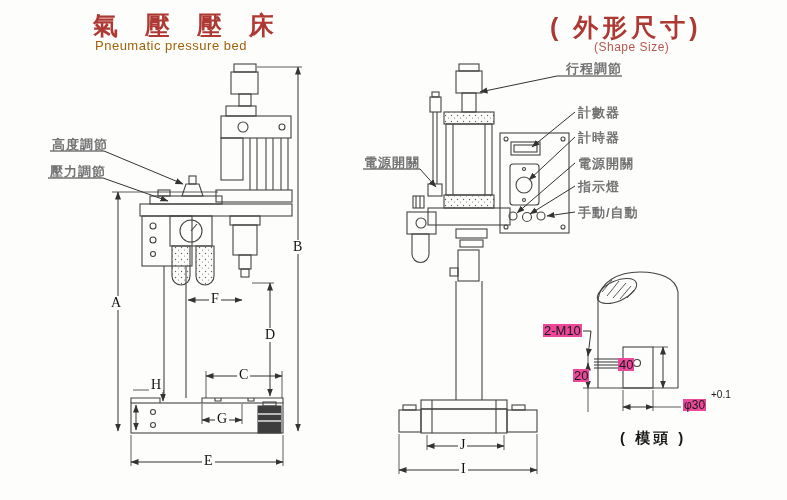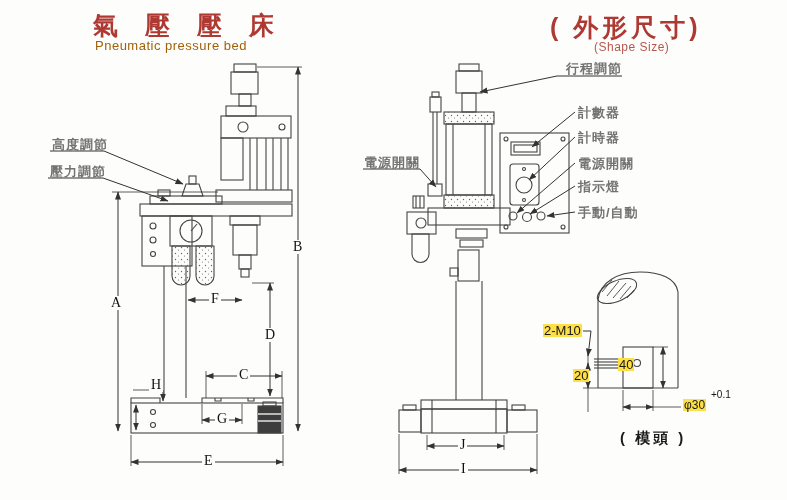--- a/index.html
+++ b/index.html
@@ -6,21 +6,21 @@
   body{width:787px;height:500px;background:#fdfdfc;position:relative;overflow:hidden;
        font-family:"Liberation Sans",sans-serif;color:#1a1a1a;}
   .stage{position:absolute;left:0;top:0;width:787px;height:385px;}
   svg{position:absolute;left:0;top:0;}
   .lbl{position:absolute;font-size:13px;font-weight:600;letter-spacing:1px;white-space:nowrap;
        color:#737373;line-height:1;}
   .dim{position:absolute;font-family:"Liberation Serif",serif;font-size:14px;color:#111;
        background:#fdfdfc;padding:0 2px;line-height:1;}
   .title-cn{position:absolute;font-size:25px;font-weight:bold;letter-spacing:10px;line-height:1;}
   .title-en{position:absolute;font-size:13px;letter-spacing:0.5px;line-height:1;}
-  .num{position:absolute;font-size:13px;background:#fde047;padding:0 1px;line-height:1;}
+  .num{position:absolute;font-size:13px;background:#ec4899;padding:0 1px;line-height:1;}
   .sup{position:absolute;font-size:10px;line-height:1;}
   .caption{position:absolute;font-size:15px;font-weight:600;letter-spacing:3px;line-height:1;}
 </style>
 </head>
 <body>
 
 <div class="stage">
 
 <svg width="787" height="500" viewBox="0 0 787 500">
   <defs>

